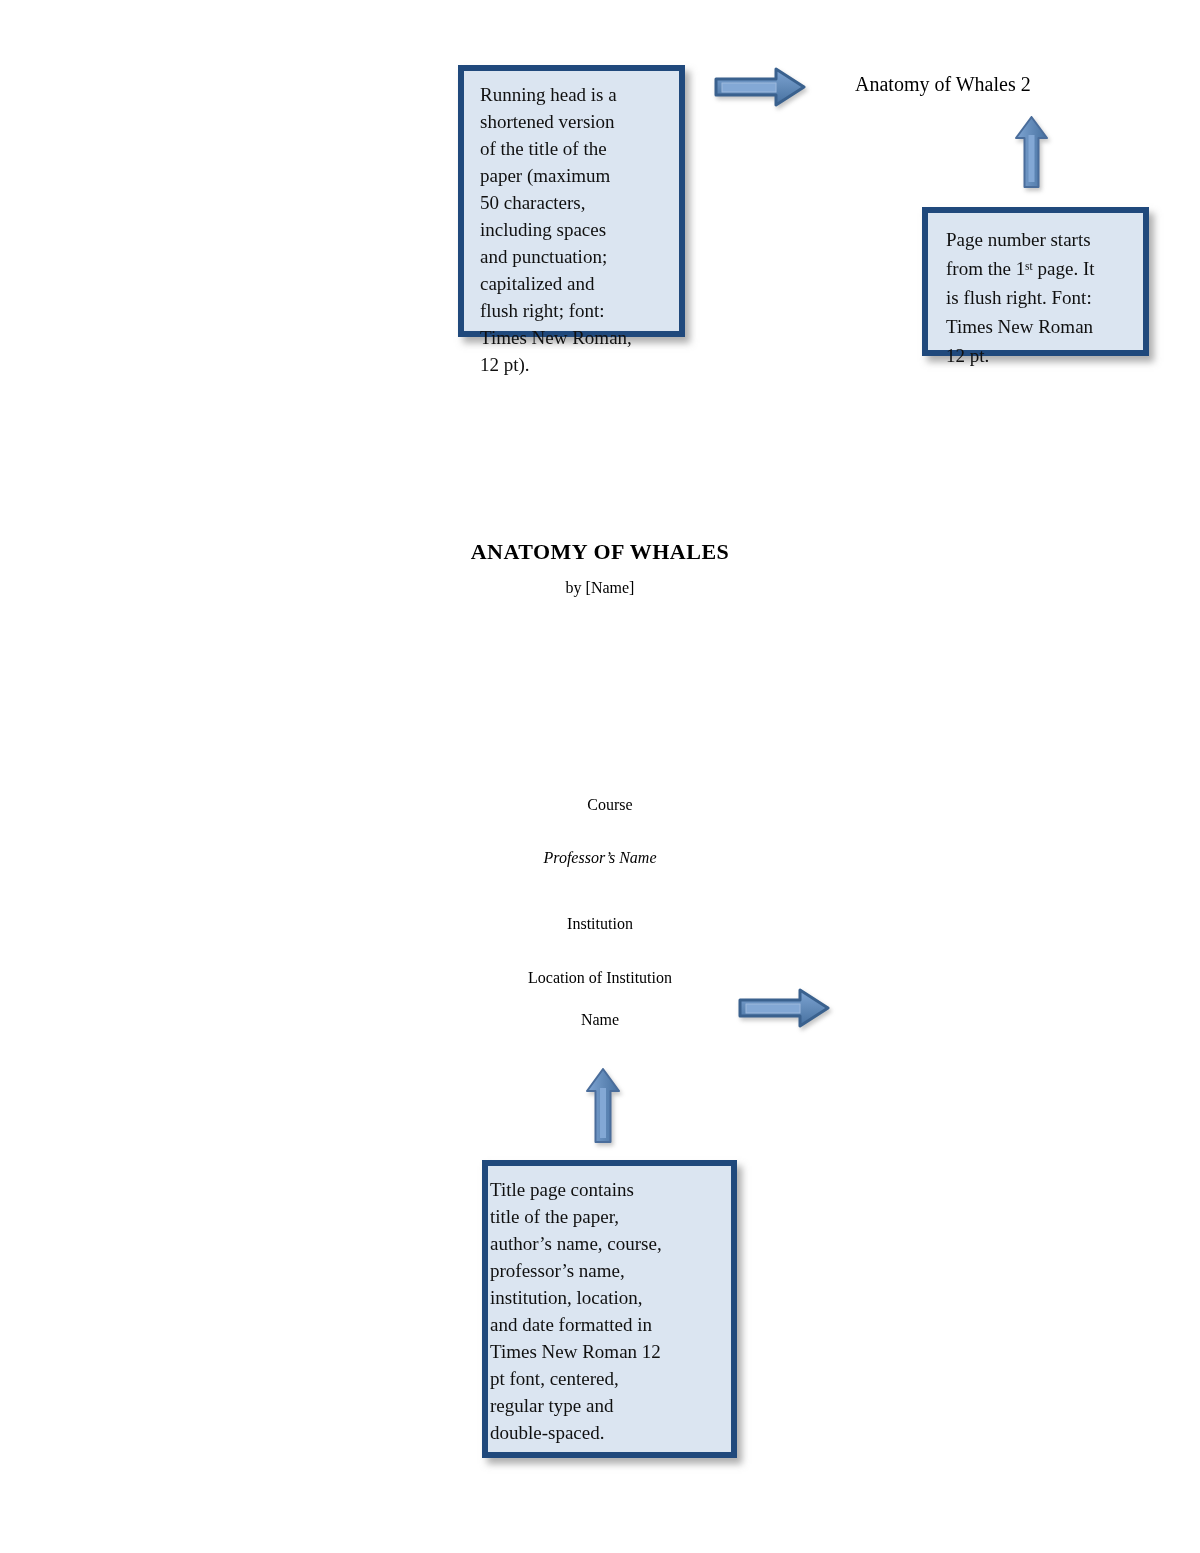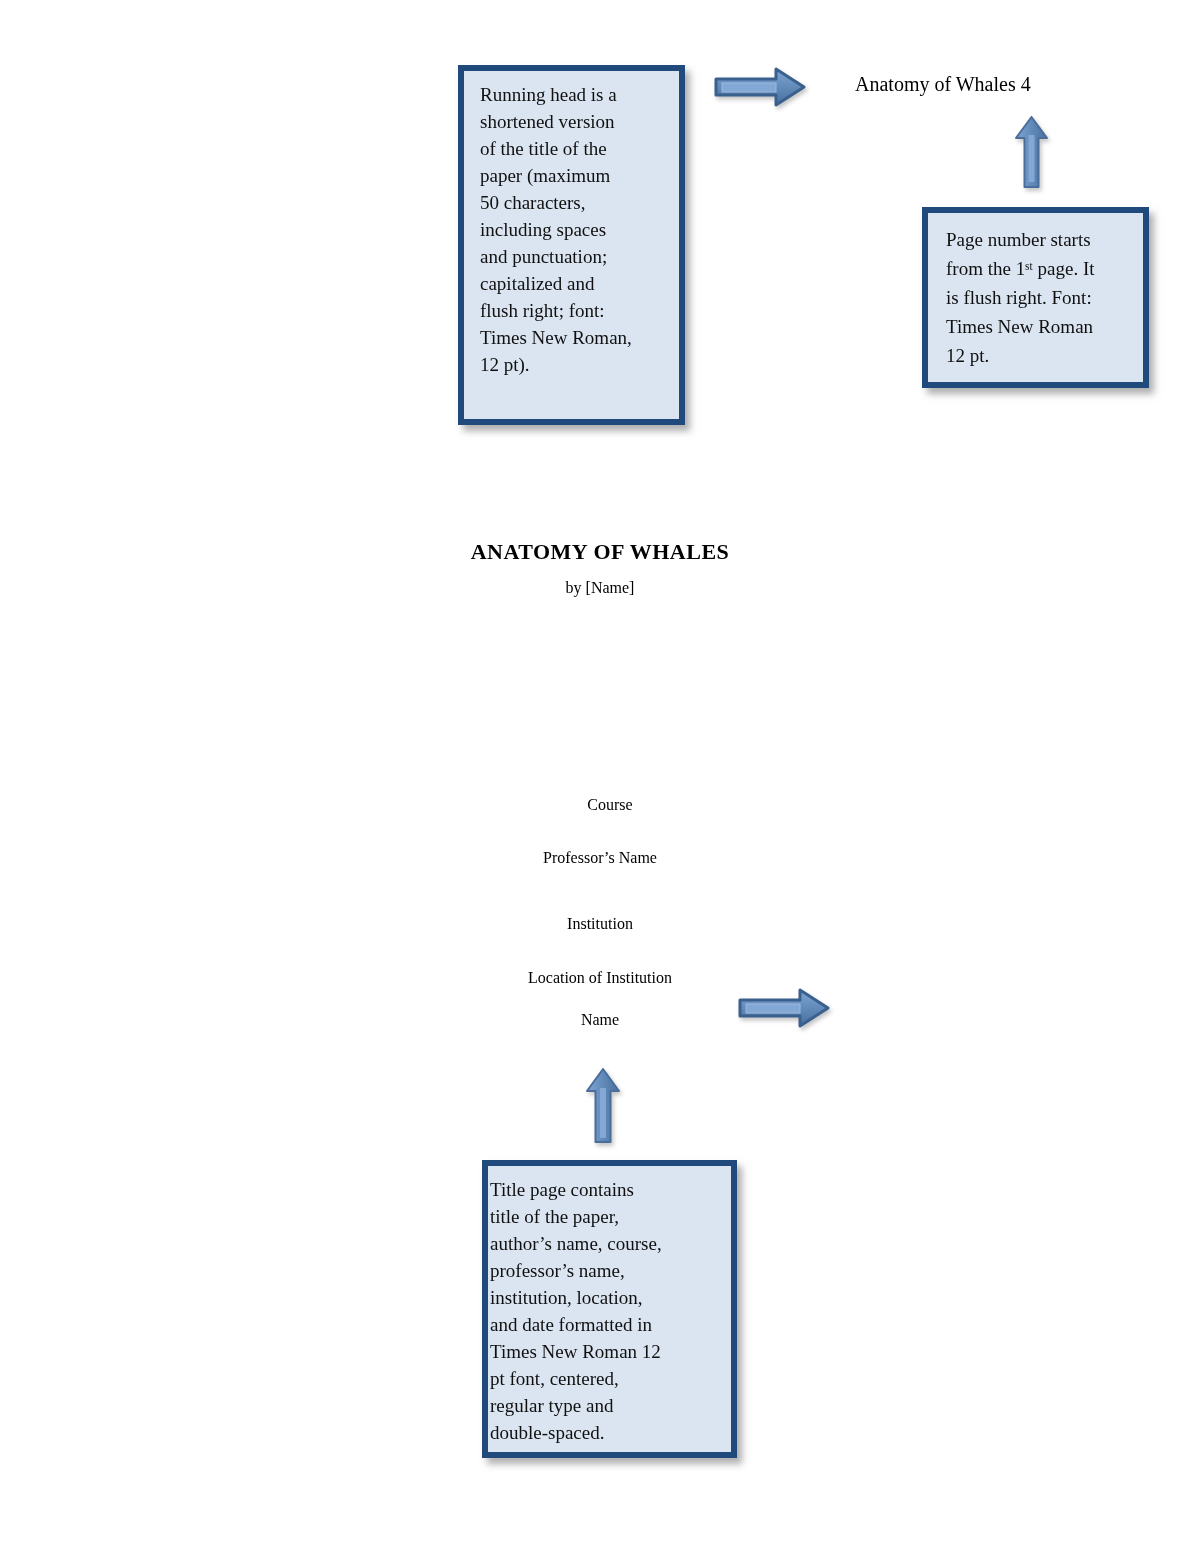--- a/index.html
+++ b/index.html
@@ -18,23 +18,23 @@
     box-sizing: border-box;
     background: #dbe5f1;
     border: 6px solid #20497c;
     box-shadow: 5px 6px 7px rgba(110,110,110,0.55);
     color: #101010;
   }
   .note-text {
     white-space: pre-line;
     font-size: 19px;
   }
-  #box-running-head { left: 458px; top: 65px; width: 227px; height: 360px; padding: 10px 10px 8px 16px; }
+  #box-running-head { left: 458px; top: 65px; width: 227px; height: 272px; padding: 10px 10px 8px 16px; }
   #box-running-head .note-text { line-height: 27px; }
-  #box-page-number { left: 922px; top: 207px; width: 227px; height: 181px; padding: 12px 8px 8px 18px; }
+  #box-page-number { left: 922px; top: 207px; width: 227px; height: 149px; padding: 12px 8px 8px 18px; }
   #box-page-number .note-text { line-height: 29px; }
   #box-title-page { left: 482px; top: 1160px; width: 255px; height: 298px; padding: 10px 8px 8px 2px; }
   #box-title-page .note-text { line-height: 27px; }
   
   .doc-line {
     position: absolute;
     left: 0; right: 0;
     text-align: center;
     font-size: 16px;
     line-height: 24px;
@@ -42,21 +42,21 @@
   #running-head-text {
     position: absolute;
     left: 855px; top: 72px;
     font-size: 20px;
     line-height: 24px;
     white-space: nowrap;
   }
   #paper-title { top: 540px; font-size: 22px; letter-spacing: 0.5px; font-weight: bold; }
   #paper-byline { top: 576px; }
   #field-course { top: 793px; padding-left: 20px; }
-  #field-professor { top: 846px; }
+  #field-professor { top: 846px; font-style: italic; }
   #field-institution { top: 912px; }
   #field-location { top: 954px; margin-top: 12px; }
   #field-date { top: 1008px; }
   
   .arrow { position: absolute; filter: drop-shadow(2px 3px 2px rgba(90,90,90,0.35)); }
   #arrow-right-top { left: 712px; top: 64px; width: 97px; height: 46px; }
   #arrow-up-top { left: 1013px; top: 114px; width: 37px; height: 76px; }
   #arrow-right-date { left: 736px; top: 985px; width: 97px; height: 46px; }
   #arrow-up-bottom { left: 584px; top: 1066px; width: 38px; height: 79px; }
   .arrow svg { display: block; width: 100%; height: 100%; }
@@ -93,21 +93,21 @@
 12 pt).</div>
   </div>
 
   <div class="arrow" id="arrow-right-top">
     <svg viewBox="0 0 97 46">
       <path d="M4,15 h60 v-10 l28,18 l-28,18 v-10 h-60 z" fill="url(#agradH)" stroke="#3a618e" stroke-width="3" stroke-linejoin="round"></path>
       <rect x="10" y="19" width="54" height="9" fill="#83a8d5" stroke="#9db9dd" stroke-width="1"></rect>
     </svg>
   </div>
 
-  <div id="running-head-text">Anatomy of Whales 4</div>
+  <div id="running-head-text">Anatomy of Whales 2</div>
 
   <div class="arrow" id="arrow-up-top">
     <svg viewBox="0 0 37 76">
       <path d="M18.5,3 L34,24 h-8.5 v49 h-14 v-49 h-8.5 z" fill="url(#agradV)" stroke="#4a6d9b" stroke-width="2" stroke-linejoin="round"></path>
       <rect x="15.5" y="21" width="6" height="47" fill="#83a8d5"></rect>
     </svg>
   </div>
 
   <div class="callout" id="box-page-number">
     <div class="note-text">Page number starts

